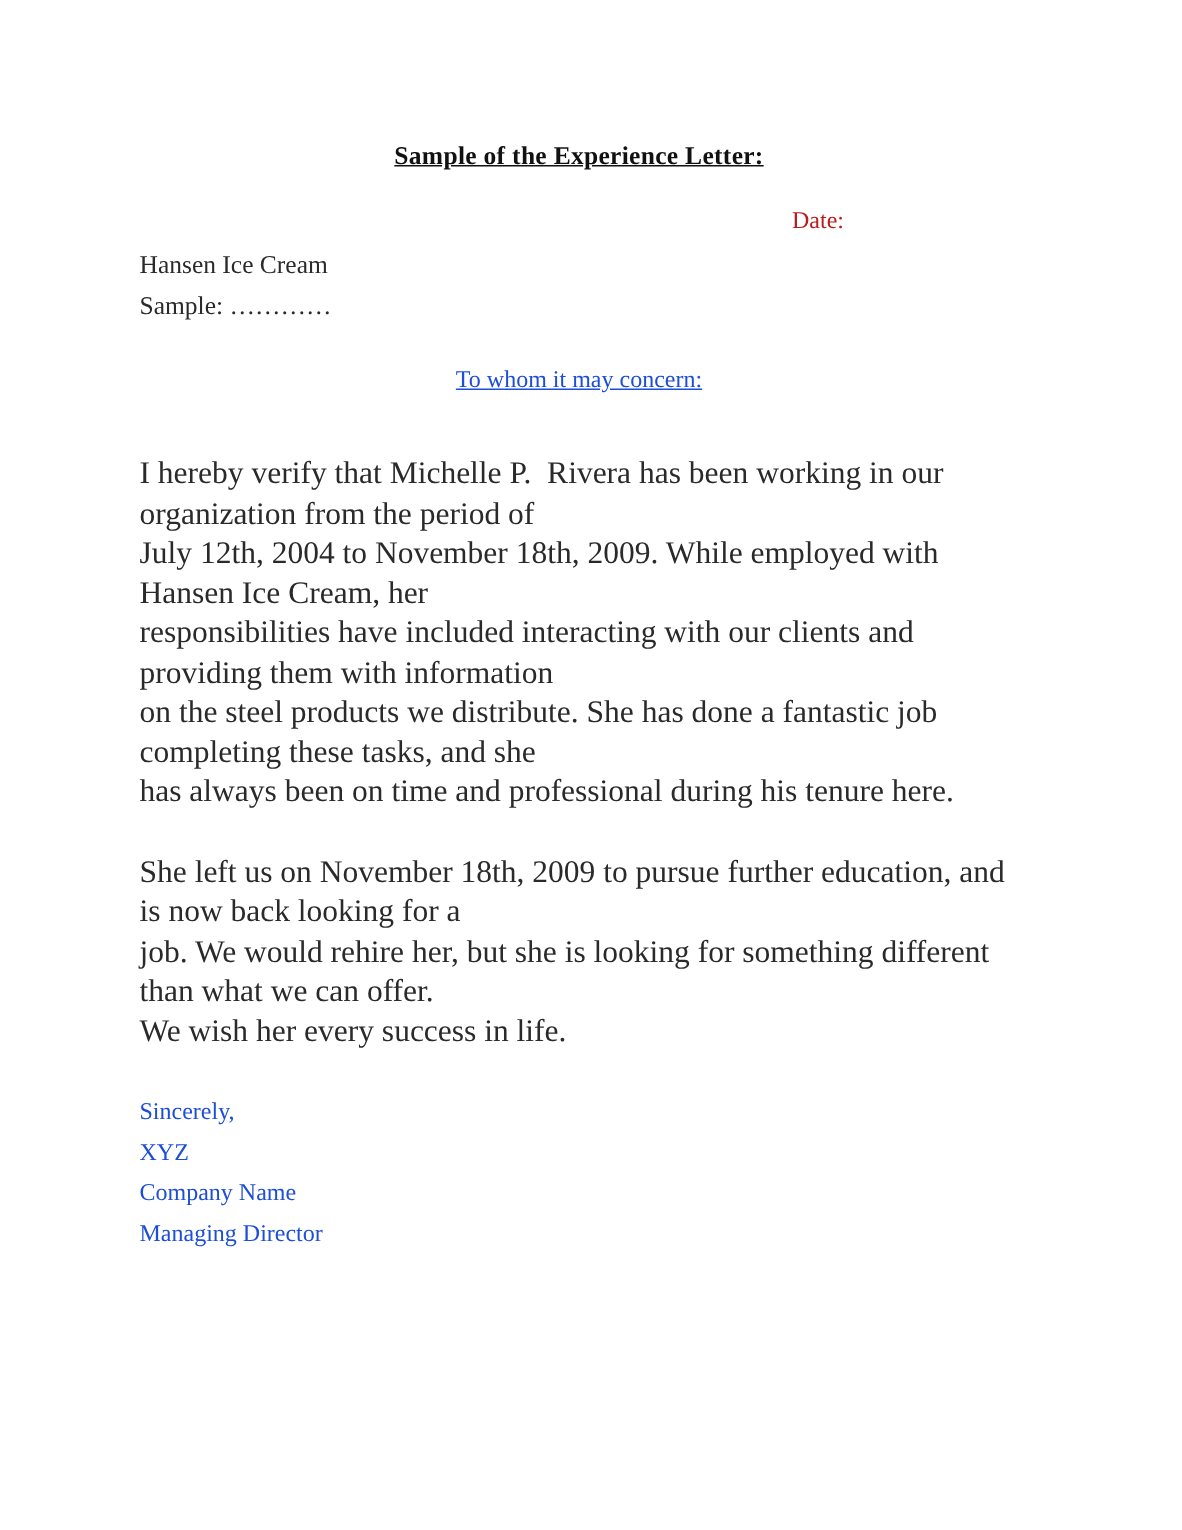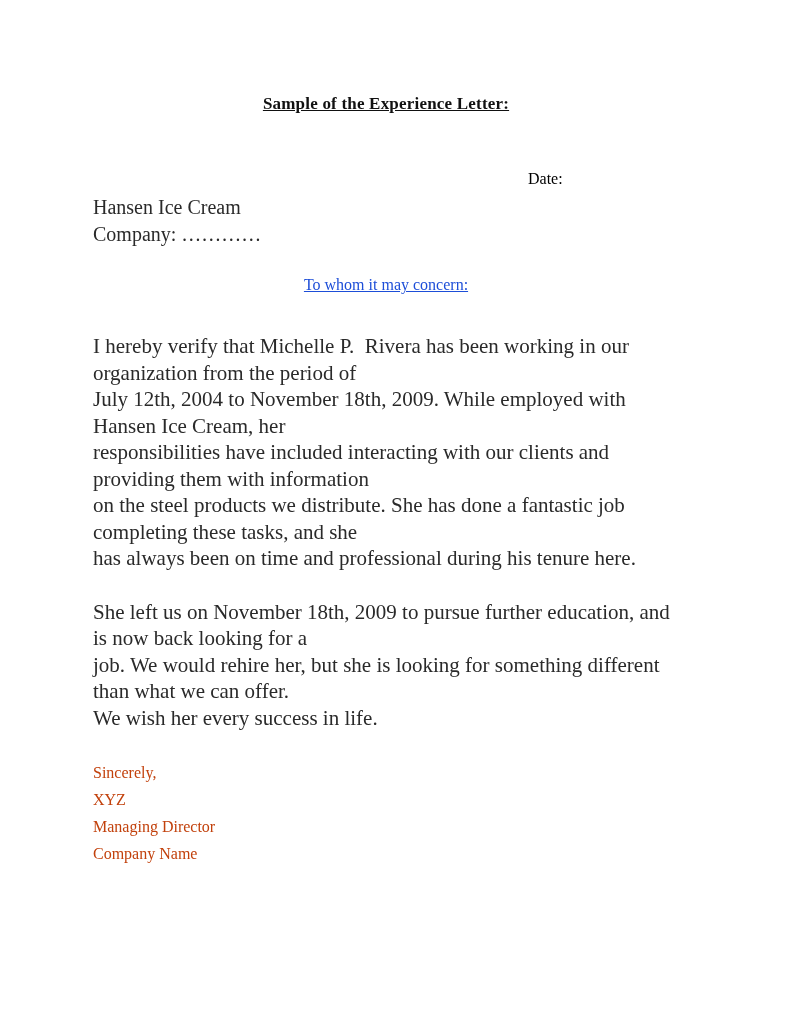--- a/index.html
+++ b/index.html
@@ -22,29 +22,29 @@
     margin: 0;
     text-align: center;
     font-size: 17px;
     font-weight: bold;
     color: #111111;
     text-decoration: underline;
     letter-spacing: 0.2px;
     line-height: 21px;
   }
   .date-line {
-    margin-top: 51px;
+    margin-top: 20px;
     padding-left: 435px;
     font-size: 16px;
     line-height: 27px;
-    color: #000000;
+    color: #b91c1c;
   }
   .sender {
     margin-top: 2px;
-    font-size: 20px;
+    font-size: 17px;
     line-height: 27px;
   }
   .salutation {
     margin-top: 26px;
     text-align: center;
     font-size: 16px;
     line-height: 21px;
     color: #1d4ed8;
   }
   .salutation .underline-text {
@@ -56,53 +56,53 @@
     line-height: 26.5px;
     color: #2a2a2a;
   }
   .para-1 { margin-top: 38px; }
   .para-2 { margin-top: 27px; }
   .multiline { white-space: pre-wrap; }
   .closing {
     margin-top: 28px;
     font-size: 16px;
     line-height: 27px;
-    color: #c2410c;
+    color: #1d4ed8;
   }
 </style>
 </head>
 <body>
 
 <div class="page">
 
   <h1 class="title">Sample of the Experience Letter:</h1>
 
   <div class="date-line">
     <span>Date:</span>
   </div>
 
   <div class="sender">
     <div>Hansen Ice Cream</div>
-    <div>Company: …………</div>
+    <div>Sample: …………</div>
   </div>
 
   <div class="salutation">
     <span class="underline-text">To whom it may concern:</span>
   </div>
 
   <p class="para para-1 multiline">I hereby verify that Michelle P.  Rivera has been working in our organization from the period of
 July 12th, 2004 to November 18th, 2009. While employed with Hansen Ice Cream, her
 responsibilities have included interacting with our clients and providing them with information
 on the steel products we distribute. She has done a fantastic job completing these tasks, and she
 has always been on time and professional during his tenure here.</p>
 
   <p class="para para-2 multiline">She left us on November 18th, 2009 to pursue further education, and is now back looking for a
 job. We would rehire her, but she is looking for something different than what we can offer.
 We wish her every success in life.</p>
 
   <div class="closing">
     <div>Sincerely,</div>
     <div>XYZ</div>
+    <div>Company Name</div>
     <div>Managing Director</div>
-    <div>Company Name</div>
   </div>
 
 </div>
 
 </body></html>

